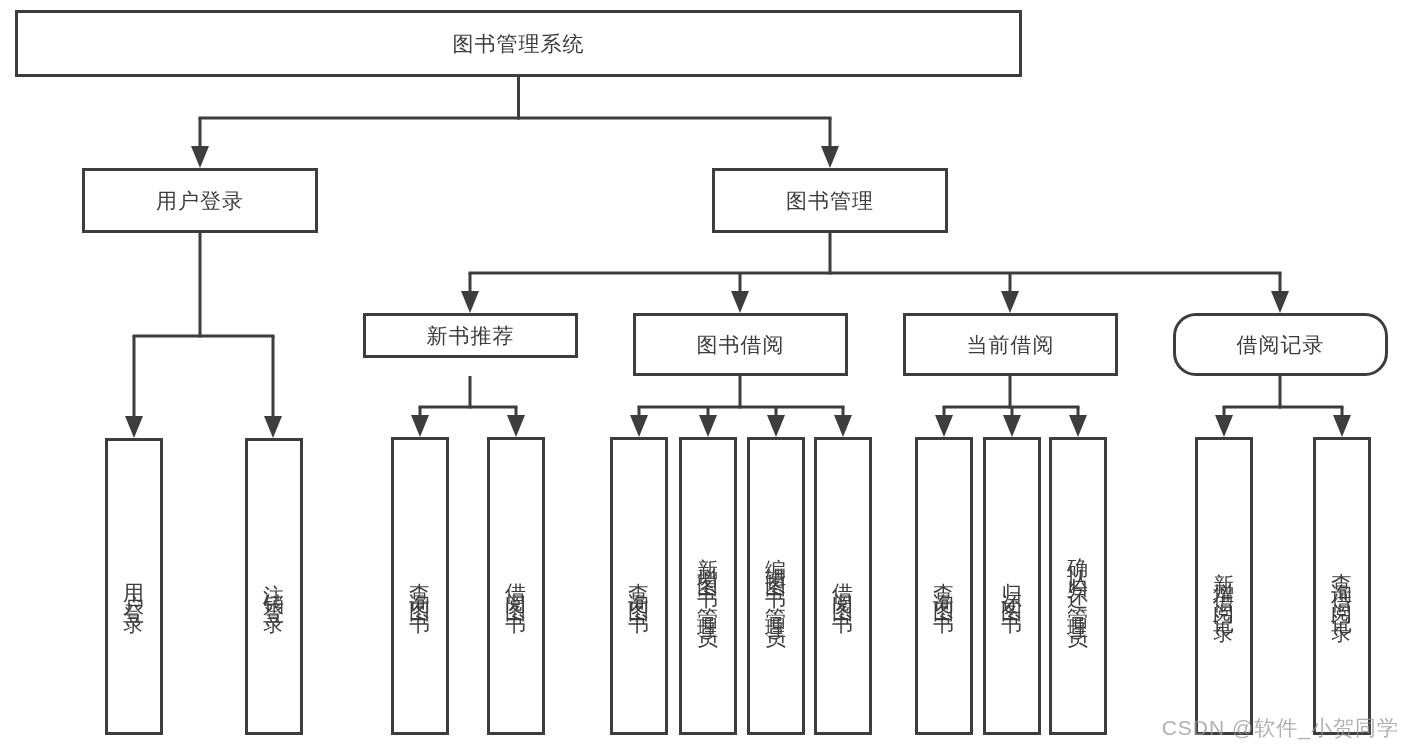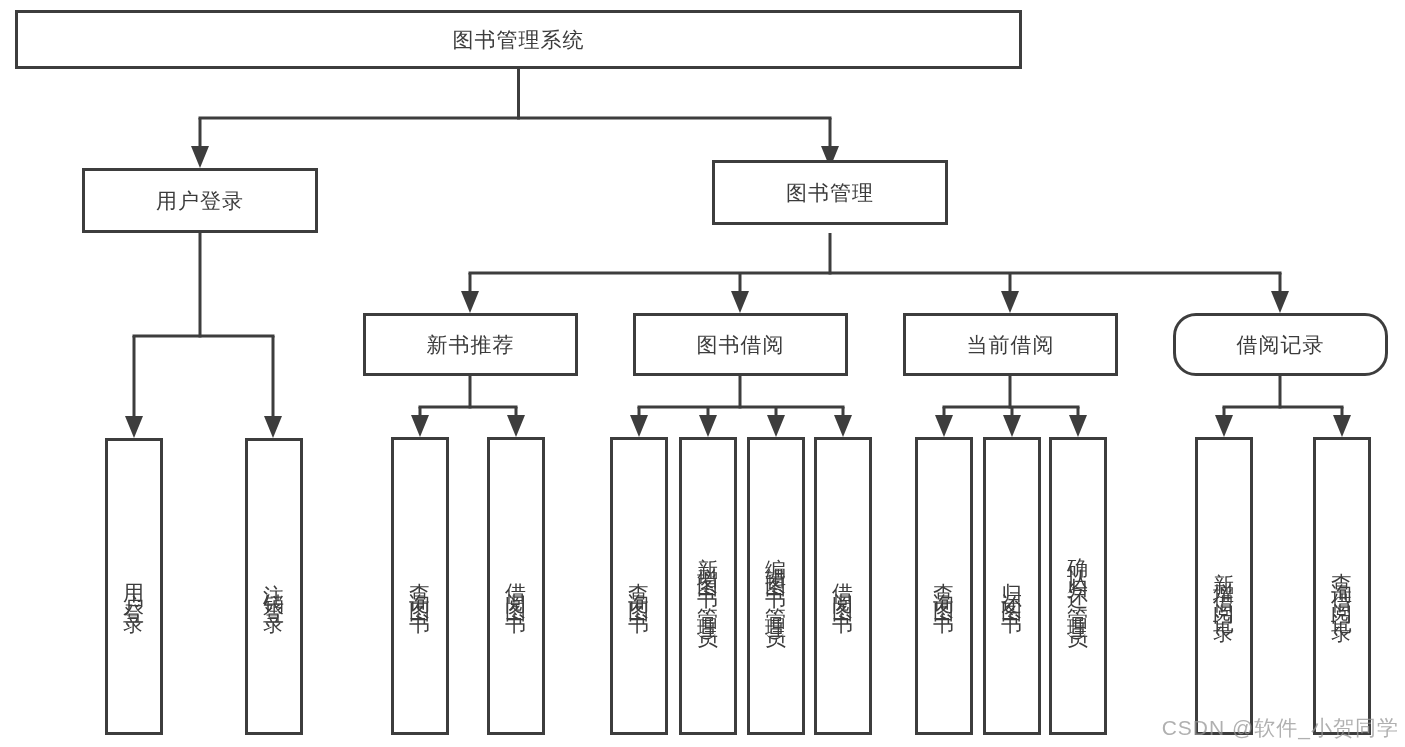--- a/index.html
+++ b/index.html
@@ -93,32 +93,32 @@
       <polygon points="767,415 785,415 776,437"></polygon>
       <polygon points="834,415 852,415 843,437"></polygon>
       <polygon points="935,415 953,415 944,437"></polygon>
       <polygon points="1003,415 1021,415 1012,437"></polygon>
       <polygon points="1069,415 1087,415 1078,437"></polygon>
       <polygon points="1215,415 1233,415 1224,437"></polygon>
       <polygon points="1333,415 1351,415 1342,437"></polygon>
     </g>
   </svg>
 
-  <div class="node hbox" style="left:15px; top:10px; width:1007px; height:59px;">
+  <div class="node hbox" style="left:15px; top:10px; width:1007px; height:67px;">
     <span>图书管理系统</span>
   </div>
 
   <div class="node hbox" style="left:82px; top:168px; width:236px; height:65px;">
     <span>用户登录</span>
   </div>
-  <div class="node hbox" style="left:712px; top:160px; width:236px; height:65px;justify-content:center;">
+  <div class="node hbox" style="left:712px; top:168px; width:236px; height:65px;justify-content:center;">
     <span>图书管理</span>
   </div>
 
-  <div class="node hbox" style="left:363px; top:313px; width:215px; height:63px;">
+  <div class="node hbox" style="left:363px; top:313px; width:215px; height:45px;">
     <span>新书推荐</span>
   </div>
   <div class="node hbox" style="left:633px; top:313px; width:215px; height:63px;">
     <span>图书借阅</span>
   </div>
   <div class="node hbox" style="left:903px; top:313px; width:215px; height:63px;">
     <span>当前借阅</span>
   </div>
   <div class="node hbox" style="left:1173px; top:313px; width:215px; height:63px;border-radius:23px;">
     <span>借阅记录</span>

